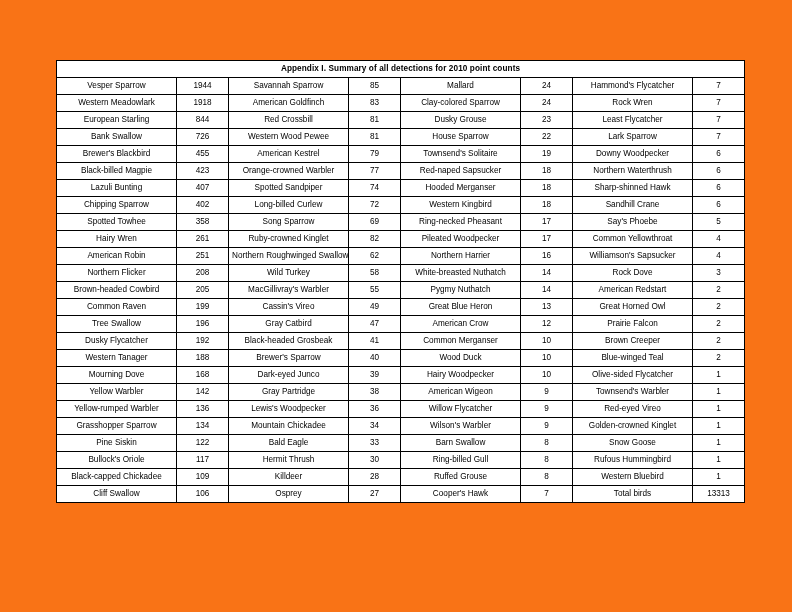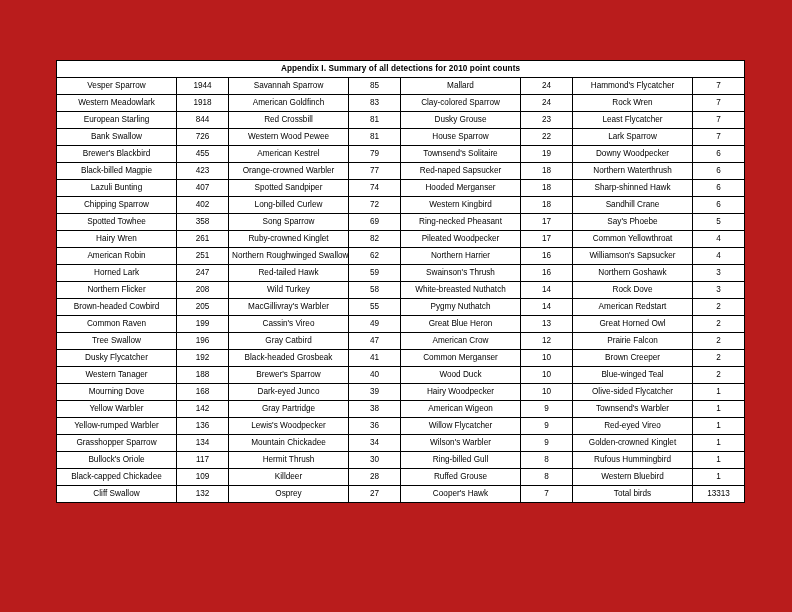--- a/index.html
+++ b/index.html
@@ -11,21 +11,21 @@
     width: 792px;
     height: 612px;
     font-family: "Liberation Sans", sans-serif;
     color: #000000;
     overflow: hidden;
   }
   .page {
     position: relative;
     width: 792px;
     height: 612px;
-    background: #b91c1c;
+    background: #f97316;
   }
   .table-wrap {
     position: absolute;
     left: 56px;
     top: 60px;
     width: 688px;
   }
   table.appendix {
     border-collapse: collapse;
     width: 688px;
@@ -180,30 +180,20 @@
             <td>American Robin</td>
             <td>251</td>
             <td>Northern Roughwinged Swallow</td>
             <td>62</td>
             <td>Northern Harrier</td>
             <td>16</td>
             <td>Williamson's Sapsucker</td>
             <td>4</td>
           </tr>
           <tr>
-            <td>Horned Lark</td>
-            <td>247</td>
-            <td>Red-tailed Hawk</td>
-            <td>59</td>
-            <td>Swainson's Thrush</td>
-            <td>16</td>
-            <td>Northern Goshawk</td>
-            <td>3</td>
-          </tr>
-          <tr>
             <td>Northern Flicker</td>
             <td>208</td>
             <td>Wild Turkey</td>
             <td>58</td>
             <td>White-breasted Nuthatch</td>
             <td>14</td>
             <td>Rock Dove</td>
             <td>3</td>
           </tr>
           <tr>
@@ -290,20 +280,30 @@
             <td>Grasshopper Sparrow</td>
             <td>134</td>
             <td>Mountain Chickadee</td>
             <td>34</td>
             <td>Wilson's Warbler</td>
             <td>9</td>
             <td>Golden-crowned Kinglet</td>
             <td>1</td>
           </tr>
           <tr>
+            <td>Pine Siskin</td>
+            <td>122</td>
+            <td>Bald Eagle</td>
+            <td>33</td>
+            <td>Barn Swallow</td>
+            <td>8</td>
+            <td>Snow Goose</td>
+            <td>1</td>
+          </tr>
+          <tr>
             <td>Bullock's Oriole</td>
             <td>117</td>
             <td>Hermit Thrush</td>
             <td>30</td>
             <td>Ring-billed Gull</td>
             <td>8</td>
             <td>Rufous Hummingbird</td>
             <td>1</td>
           </tr>
           <tr>
@@ -311,21 +311,21 @@
             <td>109</td>
             <td>Killdeer</td>
             <td>28</td>
             <td>Ruffed Grouse</td>
             <td>8</td>
             <td>Western Bluebird</td>
             <td>1</td>
           </tr>
           <tr>
             <td>Cliff Swallow</td>
-            <td>132</td>
+            <td>106</td>
             <td>Osprey</td>
             <td>27</td>
             <td>Cooper's Hawk</td>
             <td>7</td>
             <td class="bold">Total birds</td>
             <td class="bold">13313</td>
           </tr>
         </tbody>
     </table>
   </div>

